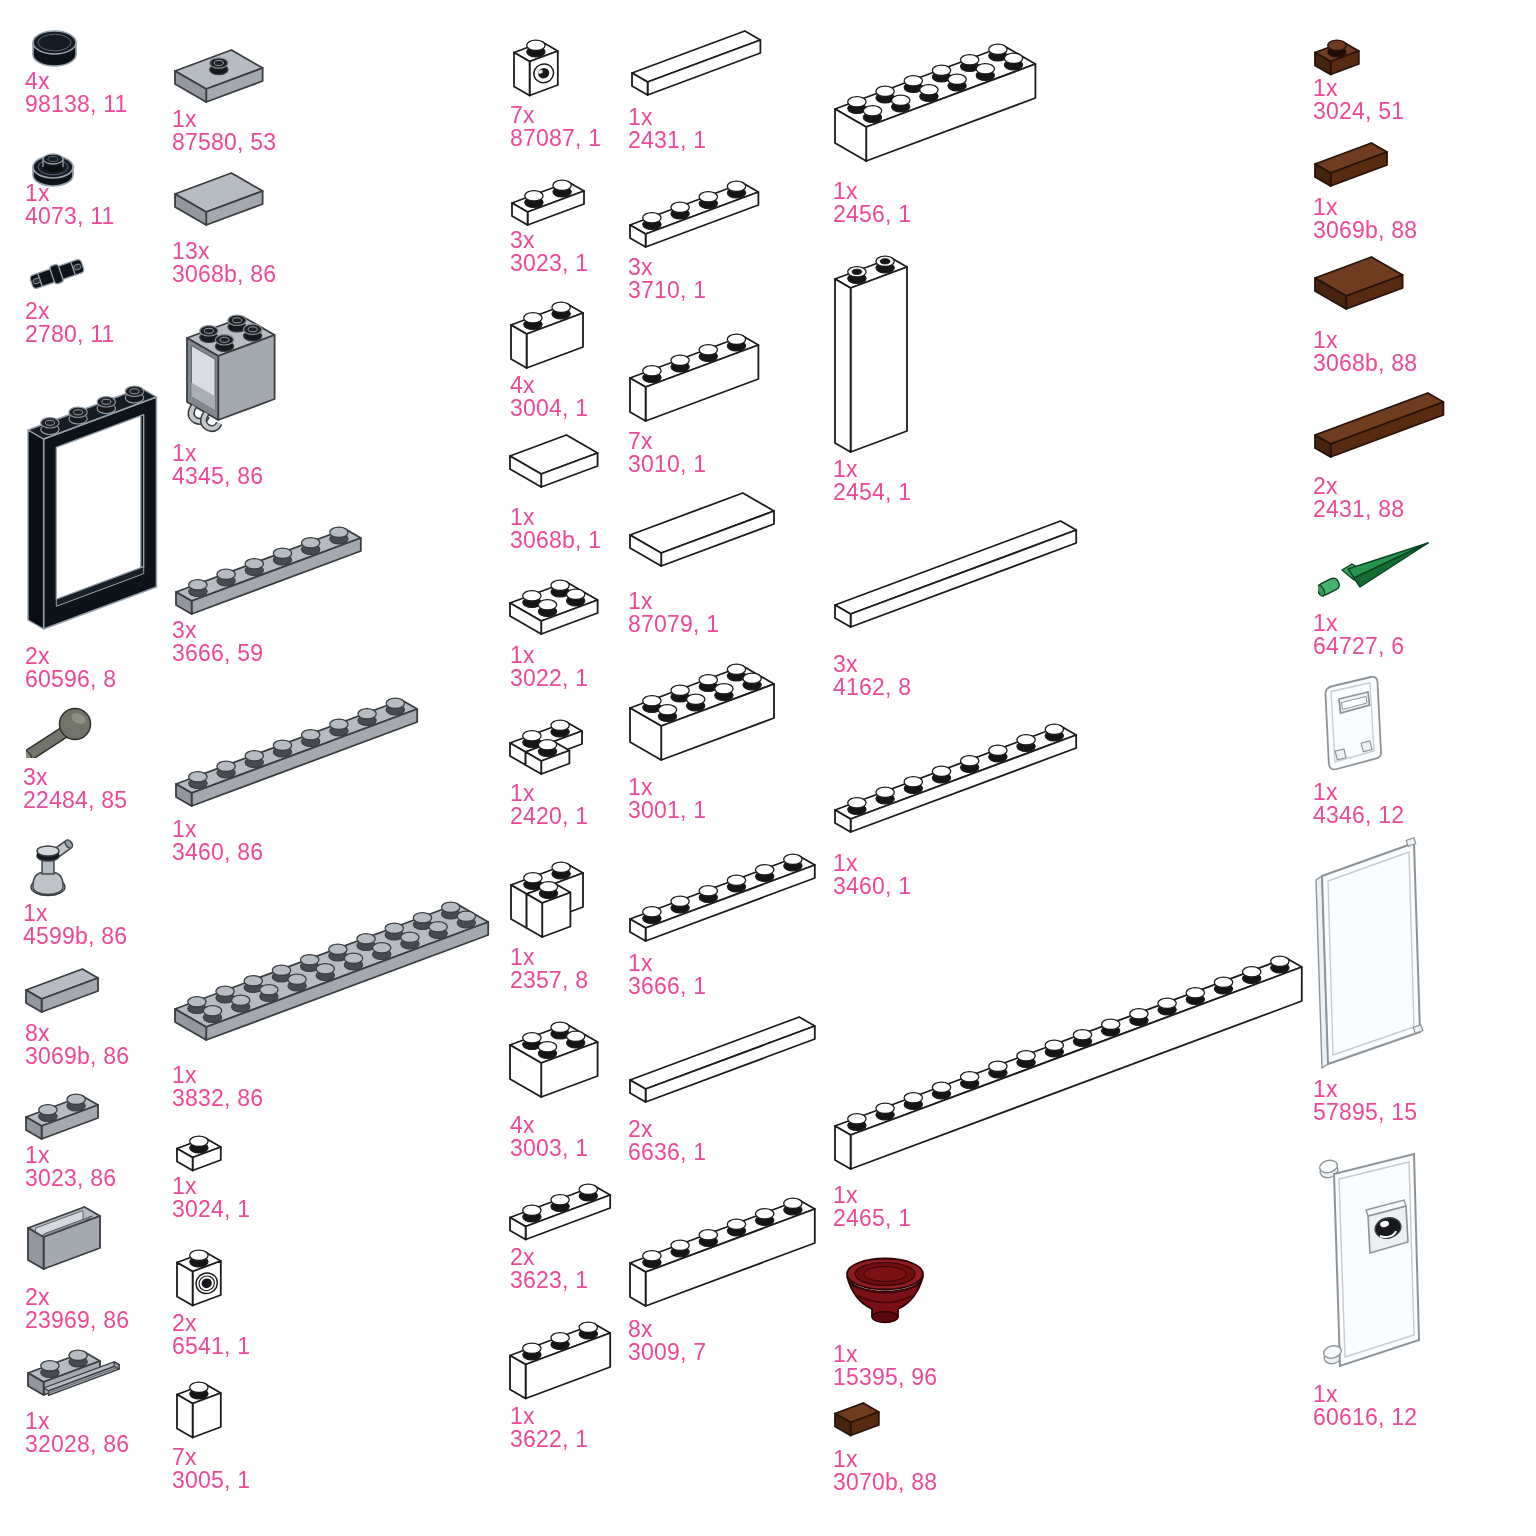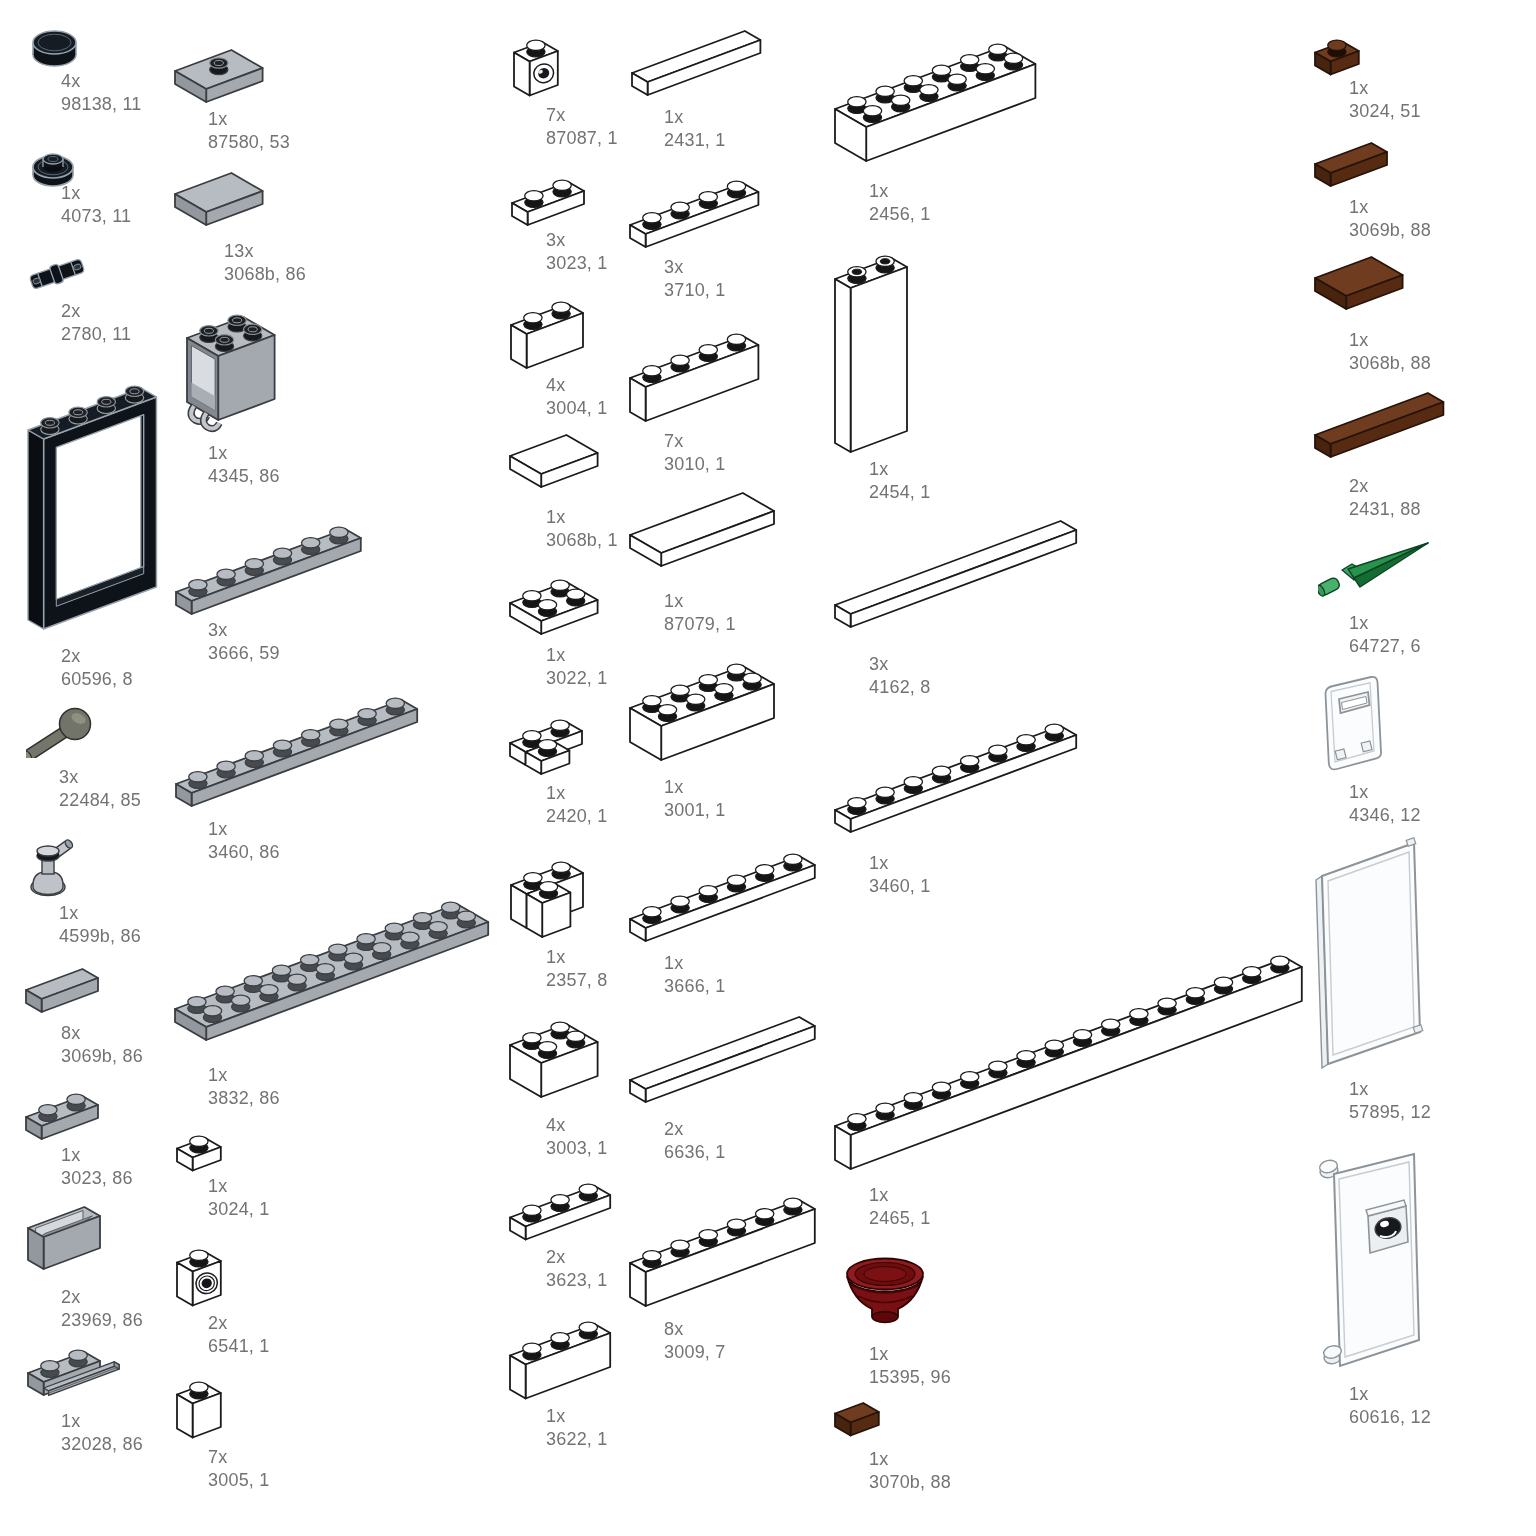--- a/index.html
+++ b/index.html
@@ -1,20 +1,20 @@
 <!DOCTYPE html>
 <html><head>
 <meta charset="utf-8">
 <style>
   html,body{margin:0;padding:0;background:#ffffff;}
   body{width:1536px;height:1536px;font-family:"Liberation Sans",sans-serif;}
   #canvas{position:relative;width:1536px;height:1536px;overflow:hidden;background:#ffffff;}
   .part{position:absolute;}
   .part svg{display:block;}
-  .lbl{position:absolute;font-size:18px;line-height:23px;color:#737373;white-space:nowrap;letter-spacing:.2px;margin-left:36px;}
+  .lbl{position:absolute;font-size:23px;line-height:23px;color:#ec4899;white-space:nowrap;letter-spacing:.2px;}
 </style>
 </head>
 <body>
 
 <div id="canvas">
     <div class="part" style="left: 30px; top: 28px;">
       <svg width="49" height="41" viewBox="0 0 49 41">
         <ellipse cx="24.5" cy="26.5" rx="21.5" ry="11.5" fill="#0e1319" stroke="#97a2ac" stroke-width="1.6"></ellipse>
         <polygon points="3,14.5 46,14.5 46,26.5 3,26.5" fill="#0e1319" stroke="none" stroke-width="1.8" stroke-linejoin="round"></polygon>
         <line x1="3" y1="14.5" x2="3" y2="26.5" stroke="#97a2ac" stroke-width="1.6"></line>
@@ -194,21 +194,21 @@
       <div>1x</div>
       <div>87580, 53</div>
     </div>
     <div class="part" style="left: 172px; top: 170px;">
       <svg width="94" height="58" viewBox="0 0 94 58">
         <polygon points="3,24 59.4,3 90.6,21 34.2,42" fill="#b7bcc2" stroke="#3a3d41" stroke-width="1.8" stroke-linejoin="round"></polygon>
         <polygon points="34.2,42 90.6,21 90.6,34 34.2,55" fill="#a3a9af" stroke="#3a3d41" stroke-width="1.8" stroke-linejoin="round"></polygon>
         <polygon points="3,24 34.2,42 34.2,55 3,37" fill="#92989e" stroke="#3a3d41" stroke-width="1.8" stroke-linejoin="round"></polygon>
       </svg>
     </div>
-    <div class="lbl" style="left: 188px; top: 240px;">
+    <div class="lbl" style="left: 172px; top: 240px;">
       <div>13x</div>
       <div>3068b, 86</div>
     </div>
     <div class="part" style="left: 183px; top: 300px;">
       <svg width="102" height="138" viewBox="0 0 102 138">
         <polygon points="4,38 60.4,17 91.6,35 35.2,56" fill="#b7bcc2" stroke="#3a3d41" stroke-width="1.8" stroke-linejoin="round"></polygon>
         <polygon points="35.2,56 91.6,35 91.6,99 35.2,120" fill="#a3a9af" stroke="#3a3d41" stroke-width="1.8" stroke-linejoin="round"></polygon>
         <polygon points="4,38 35.2,56 35.2,120 4,102" fill="#82888e" stroke="#3a3d41" stroke-width="1.8" stroke-linejoin="round"></polygon>
         <polygon points="8.4,45.5 32.1,59.2 32.1,110.2 8.4,96.5" fill="#d9dce0" stroke="#5a6066" stroke-width="1" stroke-linejoin="round"></polygon>
         <polygon points="8.4,82.5 32.1,96.2 32.1,110.2 8.4,96.5" fill="#a8aeb4" stroke="none" stroke-width="1.8" stroke-linejoin="round"></polygon>
@@ -936,21 +936,21 @@
     <polygon points="8,44 14,40 20,228 14,232" fill="#eef1f3" stroke-width="1.4"></polygon>
     <polygon points="14,40 106,7 112,196 20,228"></polygon>
     <polygon points="20,45 101,16 106,191 25,219" fill="none" stroke="#c6ccd0" stroke-width="1.4"></polygon>
     <rect x="99" y="3" width="8" height="6" fill="#eef1f3" stroke-width="1.2" transform="rotate(-19 103 6)"></rect>
     <rect x="106" y="190" width="8" height="6" fill="#eef1f3" stroke-width="1.2" transform="rotate(-19 110 193)"></rect>
         </g>
       </svg>
     </div>
     <div class="lbl" style="left: 1313px; top: 1078px;">
       <div>1x</div>
-      <div>57895, 12</div>
+      <div>57895, 15</div>
     </div>
     <div class="part" style="left: 1312px; top: 1144px;">
       <svg width="116" height="238" viewBox="0 0 116 238">
         <g fill="#fbfcfd" stroke="#8d9499" stroke-width="2">
     <ellipse cx="17" cy="27" rx="9" ry="6.5" transform="rotate(-14 17 27)" fill="#eef1f3" stroke-width="1.4"></ellipse>
     <ellipse cx="21" cy="213" rx="9" ry="6.5" transform="rotate(-14 21 213)" fill="#eef1f3" stroke-width="1.4"></ellipse>
     <polygon points="22,30 102,10 107,196 28,222"></polygon>
     <polygon points="27,35 97,18 102,191 33,213" fill="none" stroke="#c6ccd0" stroke-width="1.4"></polygon>
     <ellipse cx="16.5" cy="22.5" rx="9" ry="6" transform="rotate(-14 16.5 22.5)" fill="#f8fafb" stroke-width="1.4"></ellipse>
     <ellipse cx="20.5" cy="208" rx="9" ry="6" transform="rotate(-14 20.5 208)" fill="#f8fafb" stroke-width="1.4"></ellipse>

